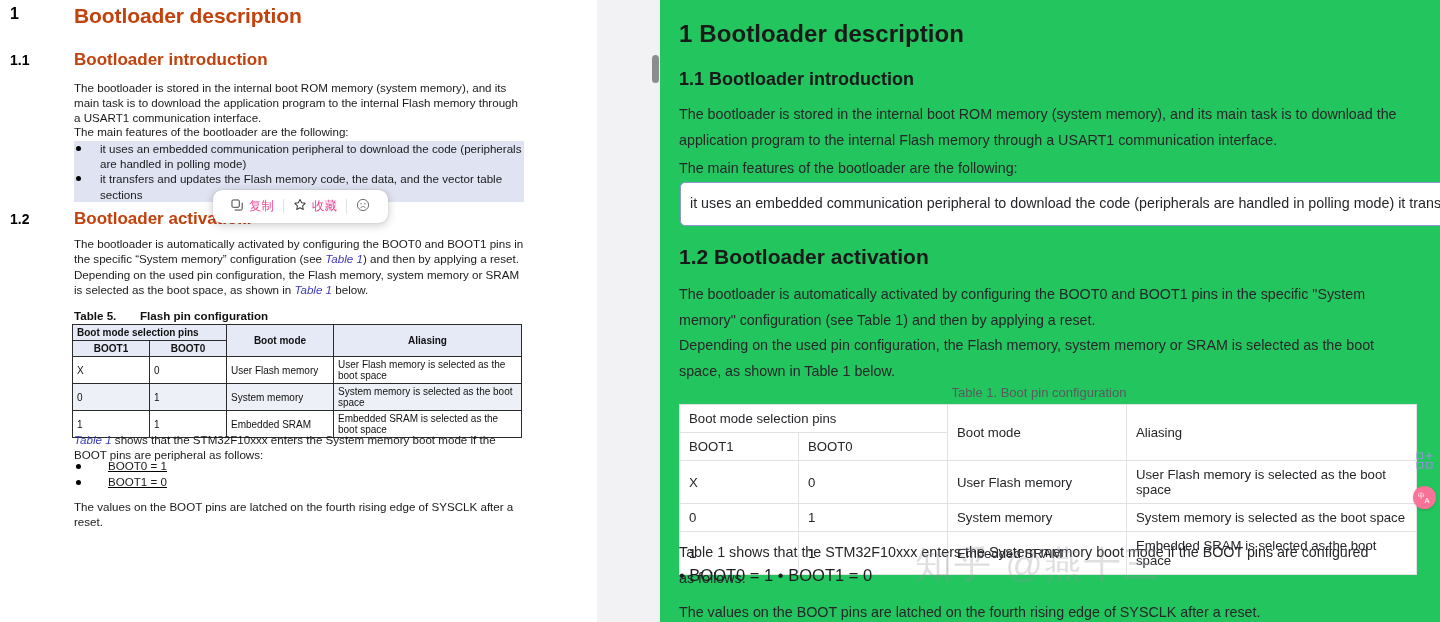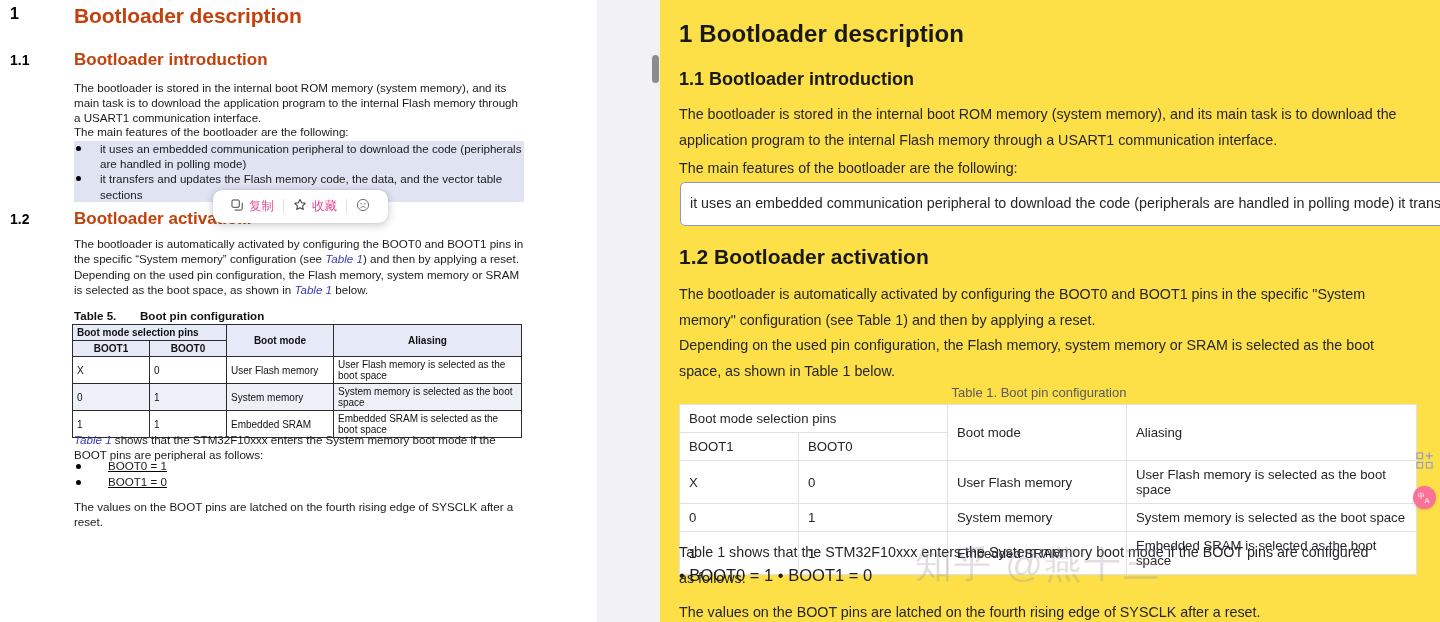--- a/index.html
+++ b/index.html
@@ -191,21 +191,21 @@
     border-radius: 4px;
     background: #8c8c8c;
   }
 
   
   #right-pane {
     position: absolute;
     left: 660px; top: 0;
     width: 780px;
     height: 622px;
-    background: #fde047;
+    background: #22c55e;
     overflow: hidden;
   }
   .rd-h1 {
     position: absolute;
     left: 19px; top: 20px;
     font-size: 24px;
     font-weight: 600;
     color: #19191a;
     letter-spacing: 0.1px;
   }
@@ -351,21 +351,21 @@
       <div class="bl-item">it transfers and updates the Flash memory code, the data, and the vector table sections</div>
     </div>
 
     <div class="num-col h2b-num">1.2</div>
     <div class="head-col h2b-txt">Bootloader activatio...</div>
 
     <div class="body-p p3"><span>The bootloader is automatically activated by configuring the BOOT0 and BOOT1 pins in the specific “System memory” configuration (see </span><span class="ital-link">Table 1</span><span>) and then by applying a reset.</span></div>
 
     <div class="body-p p4"><span>Depending on the used pin configuration, the Flash memory, system memory or SRAM is selected as the boot space, as shown in </span><span class="ital-link">Table 1</span><span> below.</span></div>
 
-    <div class="tbl-caption"><span class="cap-b">Table 5.</span><span>Boot pin configuration</span></div>
+    <div class="tbl-caption"><span class="cap-b">Table 5.</span><span>Flash pin configuration</span></div>
 
     <table class="pdf-table">
       <thead>
         <tr>
           <td class="hleft" colspan="2" style="text-align:left;">Boot mode selection pins</td>
           <td class="c-bm" rowspan="2">Boot mode</td>
           <td rowspan="2">Aliasing</td>
         </tr>
         <tr>
           <td class="c-b1">BOOT1</td>

